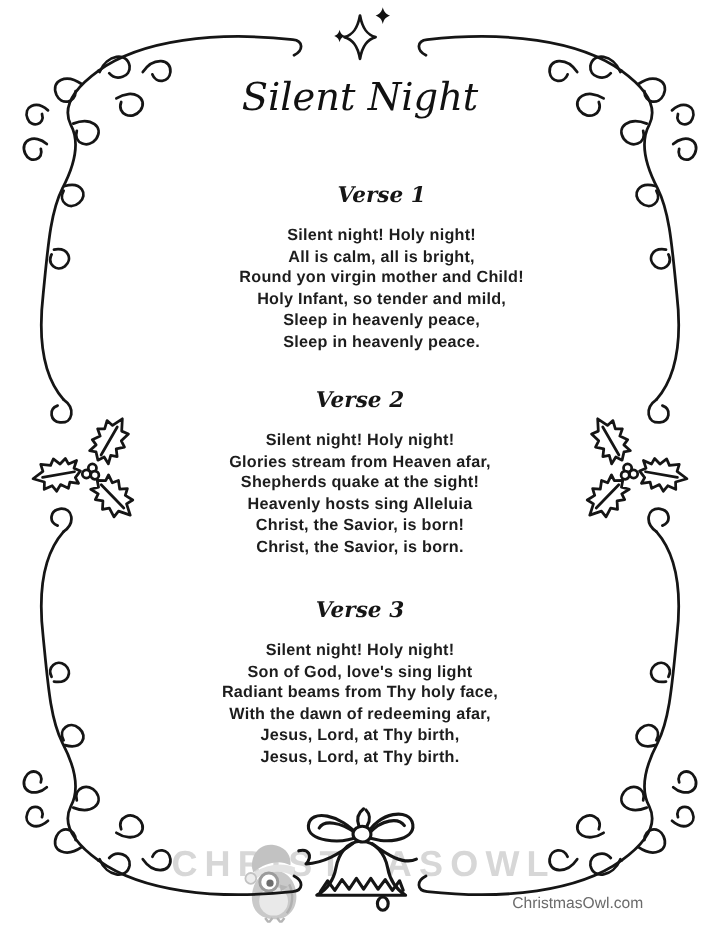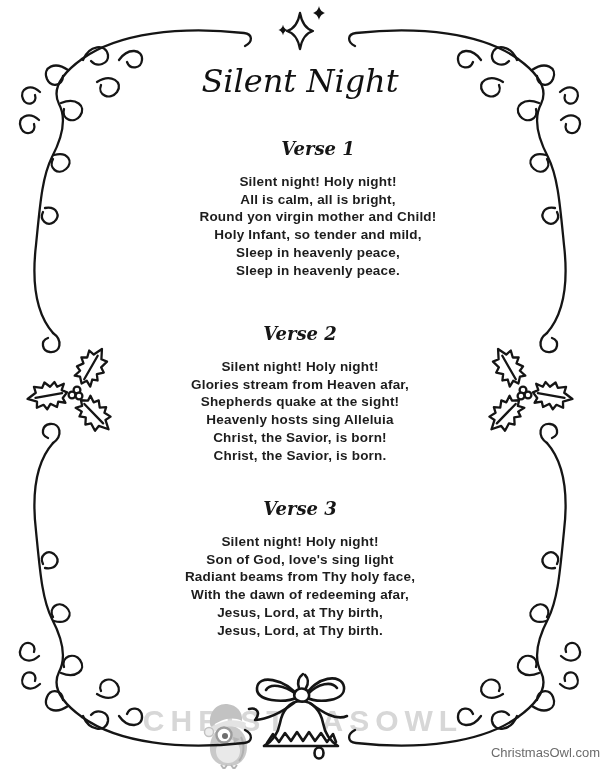--- a/index.html
+++ b/index.html
@@ -24,24 +24,24 @@
   
   .page-title{position:absolute;left:0;right:0;top:62px;text-align:center;
               font-family:"DejaVu Serif",serif;font-style:italic;font-weight:normal;
               font-size:32px;color:#111111;margin:0;}
   .verse{position:absolute;left:0;right:0;text-align:center;}
   .verse h2{margin:0;font-family:"DejaVu Serif",serif;font-style:italic;font-weight:bold;
             font-size:18px;color:#161616;line-height:26px;}
   .verse .lines{margin-top:11px;}
   .verse .lines p{margin:0;font-size:13.5px;font-weight:bold;letter-spacing:.2px;
                   line-height:17.7px;color:#1d1d1d;}
-  .verse-1{top:136px;margin-left:36px;} .verse-2{top:321px;} .verse-3{top:496px;}
+  .verse-1{top:150px;margin-left:36px;} .verse-2{top:321px;} .verse-3{top:496px;}
 
   .credit{position:absolute;left:0;right:0;top:745px;text-align:right;
-          font-size:13px;color:#6b6b6b;}
+          padding-right:64px;font-size:13px;color:#6b6b6b;}
 </style>
 </head>
 <body>
 
 <div class="layer watermark-layer">
   <div class="wm-text">CHRISTMASOWL</div>
   <svg class="owl" width="52" height="74" viewBox="0 0 52 74">
     <path d="M25 30 C12 32 6 44 7 55 C8 66 16 71 26 71 C37 71 44 63 44 52 C44 40 37 31 25 30 Z" fill="#c9c9c9"></path>
     <ellipse cx="25" cy="56" rx="12" ry="12" fill="#e9e9e9"></ellipse>
     <path d="M38 42 C42 50 41 60 36 66" stroke="#b0b0b0" stroke-width="2" fill="none"></path>

